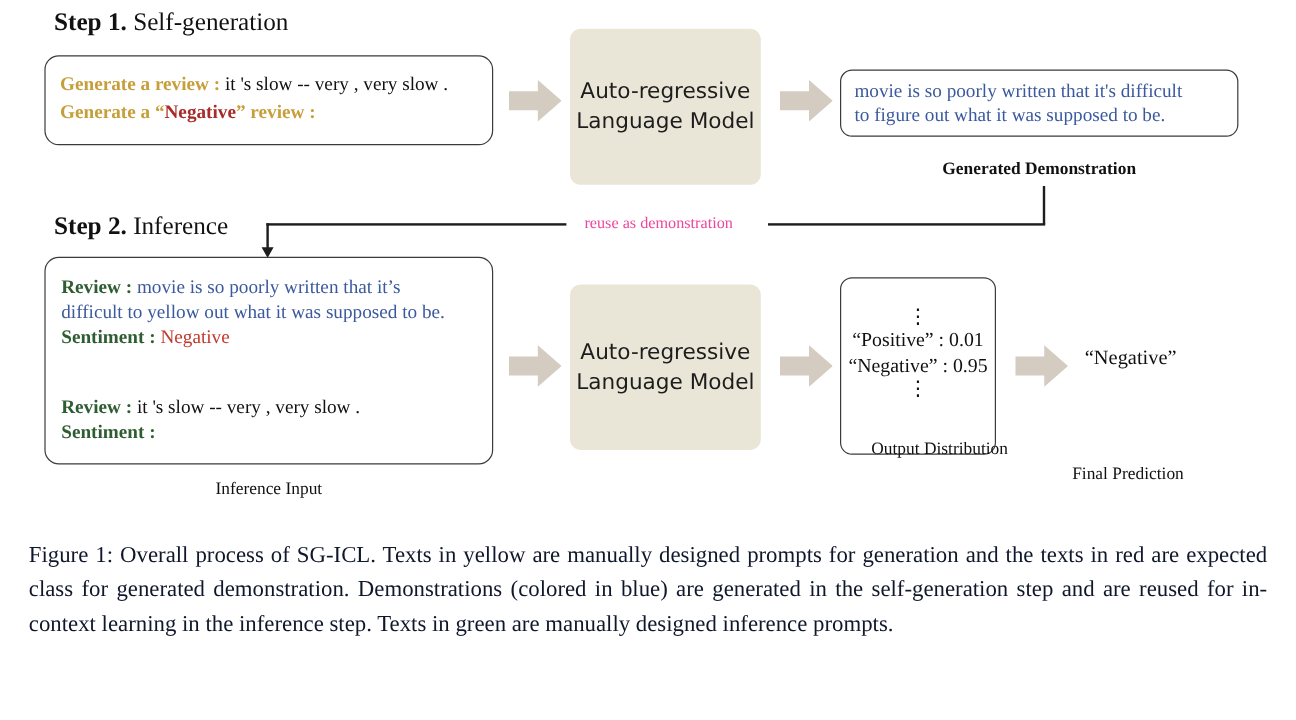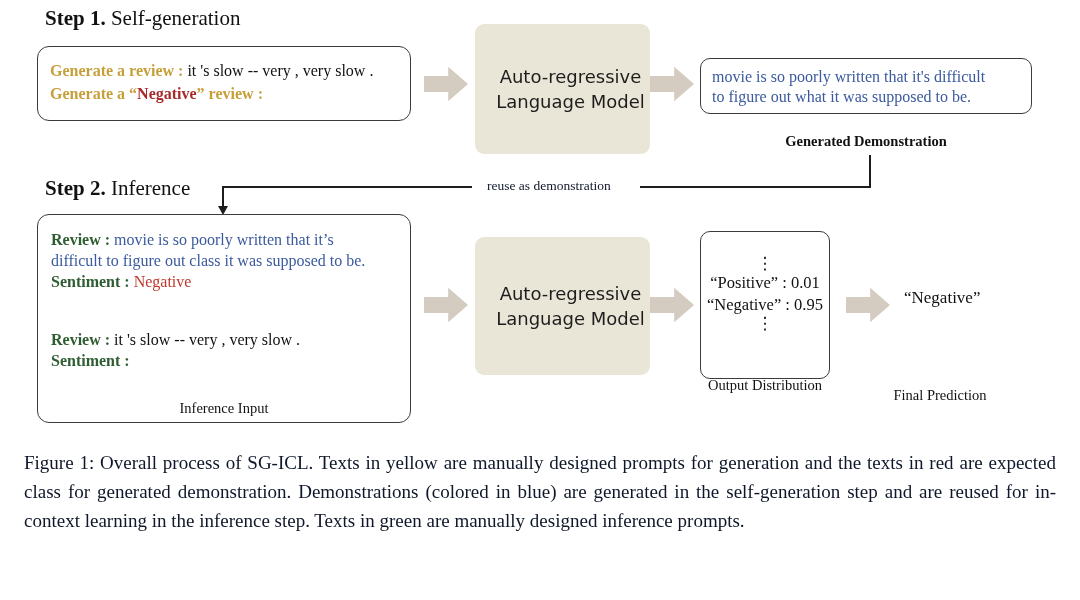--- a/index.html
+++ b/index.html
@@ -32,21 +32,20 @@
   .lmbox{
     position:absolute;
     background:#eae6d7;
     border-radius:9px;
     display:flex;align-items:center;justify-content:center;
     text-align:center;
     font-family:"DejaVu Sans", sans-serif;
     font-size:18px;
     line-height:25px;
     color:#1d1d1d;
-    padding-left:16px;
   }
 
   
   .arrow{
     position:absolute;
     background:#d4cbc1;
     clip-path:polygon(0% 28%, 55% 28%, 55% 2%, 100% 50%, 55% 98%, 55% 72%, 0% 72%);
   }
 
   
@@ -76,21 +75,21 @@
   .line-h{position:absolute;background:#1d1d1d;height:1.6px;}
   .line-v{position:absolute;background:#1d1d1d;width:1.6px;}
   .arrowhead-down{
     position:absolute;
     width:0;height:0;
     border-left:5px solid transparent;
     border-right:5px solid transparent;
     border-top:9px solid #1d1d1d;
   }
   .reuse-lbl{
-    position:absolute;font-size:13.5px;line-height:16px;white-space:nowrap;color:#0f172a;
+    position:absolute;font-size:13.5px;line-height:16px;white-space:nowrap;color:#ec4899;
   }
 
   
   .dist{
     position:absolute;
     text-align:center;
     font-size:16.5px;
     line-height:22px;
     color:#111;
     width:100%;
@@ -167,26 +166,26 @@
   <div class="reuse-lbl" style="left:487px;top:178px;">reuse as demonstration</div>
   <div class="line-h" style="left:222px;top:186px;width:250px;"></div>
   <div class="line-v" style="left:222px;top:186px;height:22px;"></div>
   <div class="arrowhead-down" style="left:218px;top:206px;"></div>
 
   <div class="step-head" style="left:45px;top:178px;">
     <span class="num">Step 2.</span>
     <span class="ttl">Inference</span>
   </div>
 
-  <div class="tbox round" style="left:37px;top:214px;width:374px;height:209px;">
+  <div class="tbox round" style="left:37px;top:214px;width:374px;height:173px;">
     <div class="ptext" style="left:13px;top:14px;">
       <span class="c-green">Review :</span>
       <span class="c-blue">movie is so poorly written that it’s</span>
     </div>
-    <div class="ptext c-blue" style="left:13px;top:35px;">difficult to figure out class it was supposed to be.</div>
+    <div class="ptext c-blue" style="left:13px;top:35px;">difficult to yellow out what it was supposed to be.</div>
     <div class="ptext" style="left:13px;top:56px;">
       <span class="c-green">Sentiment :</span>
       <span class="c-red-n">Negative</span>
     </div>
     <div class="ptext" style="left:13px;top:114px;text-align:center;">
       <span class="c-green">Review :</span>
       <span class="c-black">it 's slow -- very , very slow .</span>
     </div>
     <div class="ptext" style="left:13px;top:135px;">
       <span class="c-green">Sentiment :</span>
@@ -210,21 +209,21 @@
       <div class="dots">⋮</div>
       <div>
         <span>“Positive”</span><span> : </span><span>0.01</span>
       </div>
       <div>
         <span>“Negative”</span><span> : </span><span>0.95</span>
       </div>
       <div class="dots">⋮</div>
     </div>
   </div>
-  <div class="ulabel" style="left:690px;top:377px;width:150px;">Output Distribution</div>
+  <div class="ulabel" style="left:690px;top:366px;width:150px;text-align:right;">Output Distribution</div>
 
   <div class="arrow" style="left:846px;top:287px;width:44px;height:36px;"></div>
 
   <div class="finalpred" style="left:904px;top:288px;">“Negative”</div>
   <div class="ulabel" style="left:865px;top:387px;width:150px;">Final Prediction</div>
 
   <div class="caption">Figure 1: Overall process of SG-ICL. Texts in yellow are manually designed prompts for generation and the texts in red are expected class for generated demonstration. Demonstrations (colored in blue) are generated in the self-generation step and are reused for in-context learning in the inference step. Texts in green are manually designed inference prompts.</div>
 
 
 </div>

